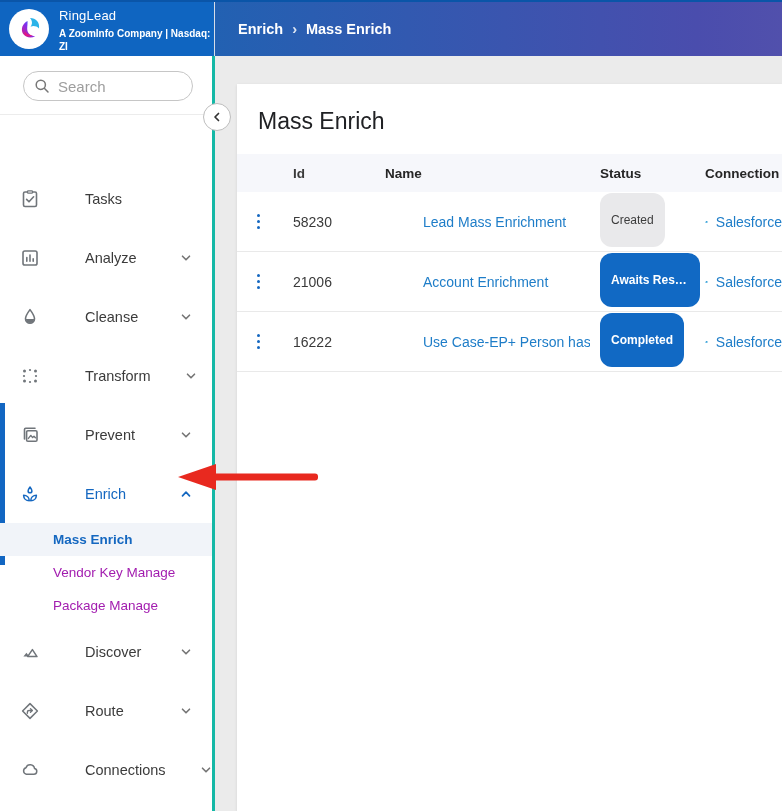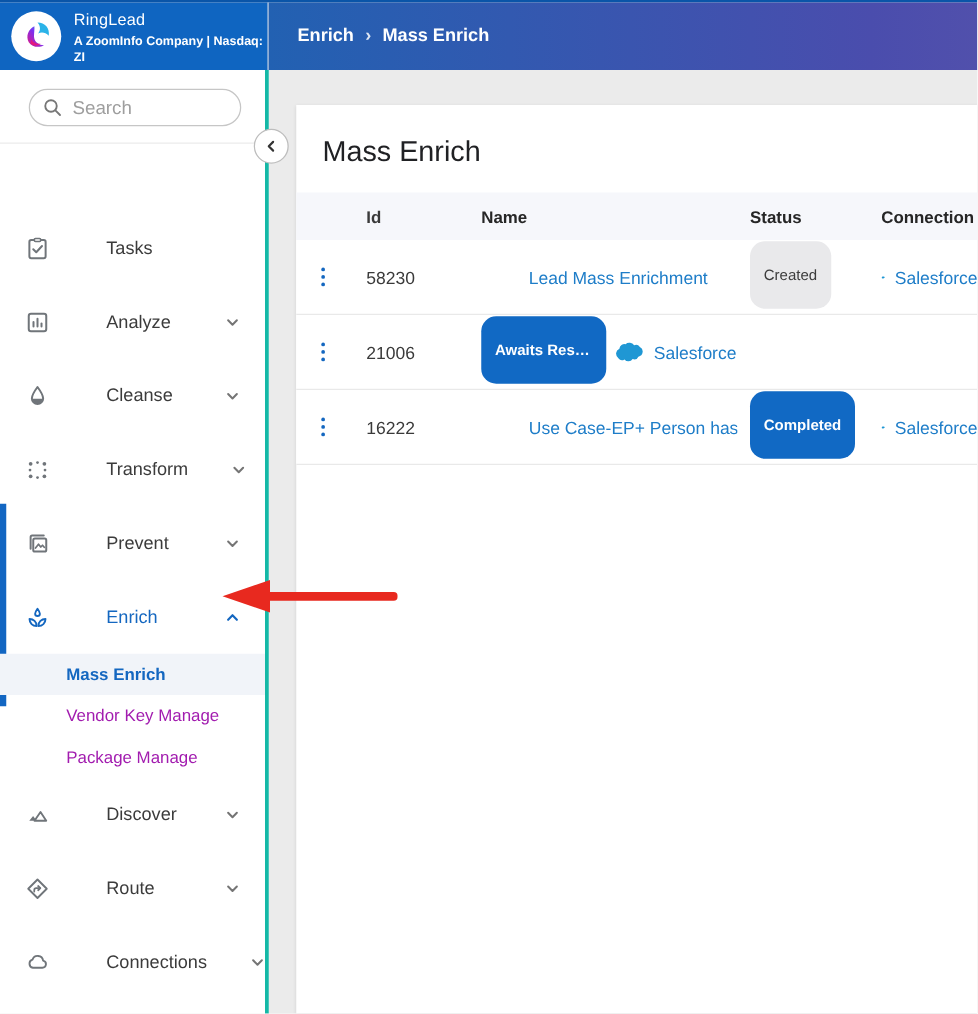--- a/index.html
+++ b/index.html
@@ -269,20 +269,21 @@
 
       <div class="trow">
         <div class="col-menu">
           <div class="kebab">
               <i></i>
               <i></i>
               <i></i>
             </div>
         </div>
         <div class="col-id">21006</div>
+        <div class="col-name"><span class="link">Account Enrichment</span></div>
         <div class="col-status">
           <span class="chip" data-variant="blue">Awaits Resol...</span>
         </div>
         <div class="col-conn">
           <svg width="25" height="18" viewBox="0 0 25 18">
             <path d="M10.4 2.3 a4.6 4.6 0 0 1 6.9 .9 a3.9 3.9 0 0 1 4.6 1.4 a4.1 4.1 0 0 1 -1.2 7.7 a3.6 3.6 0 0 1 -4.6 1.9 a4 4 0 0 1 -6.5 .3 a3.7 3.7 0 0 1 -4.9 -1 a4.4 4.4 0 0 1 .8 -7.6 a4.3 4.3 0 0 1 4.9 -3.6 Z" fill="#1f97d4"></path>
           </svg>
           <span class="conn-label">Salesforce</span>
         </div>
       </div>

